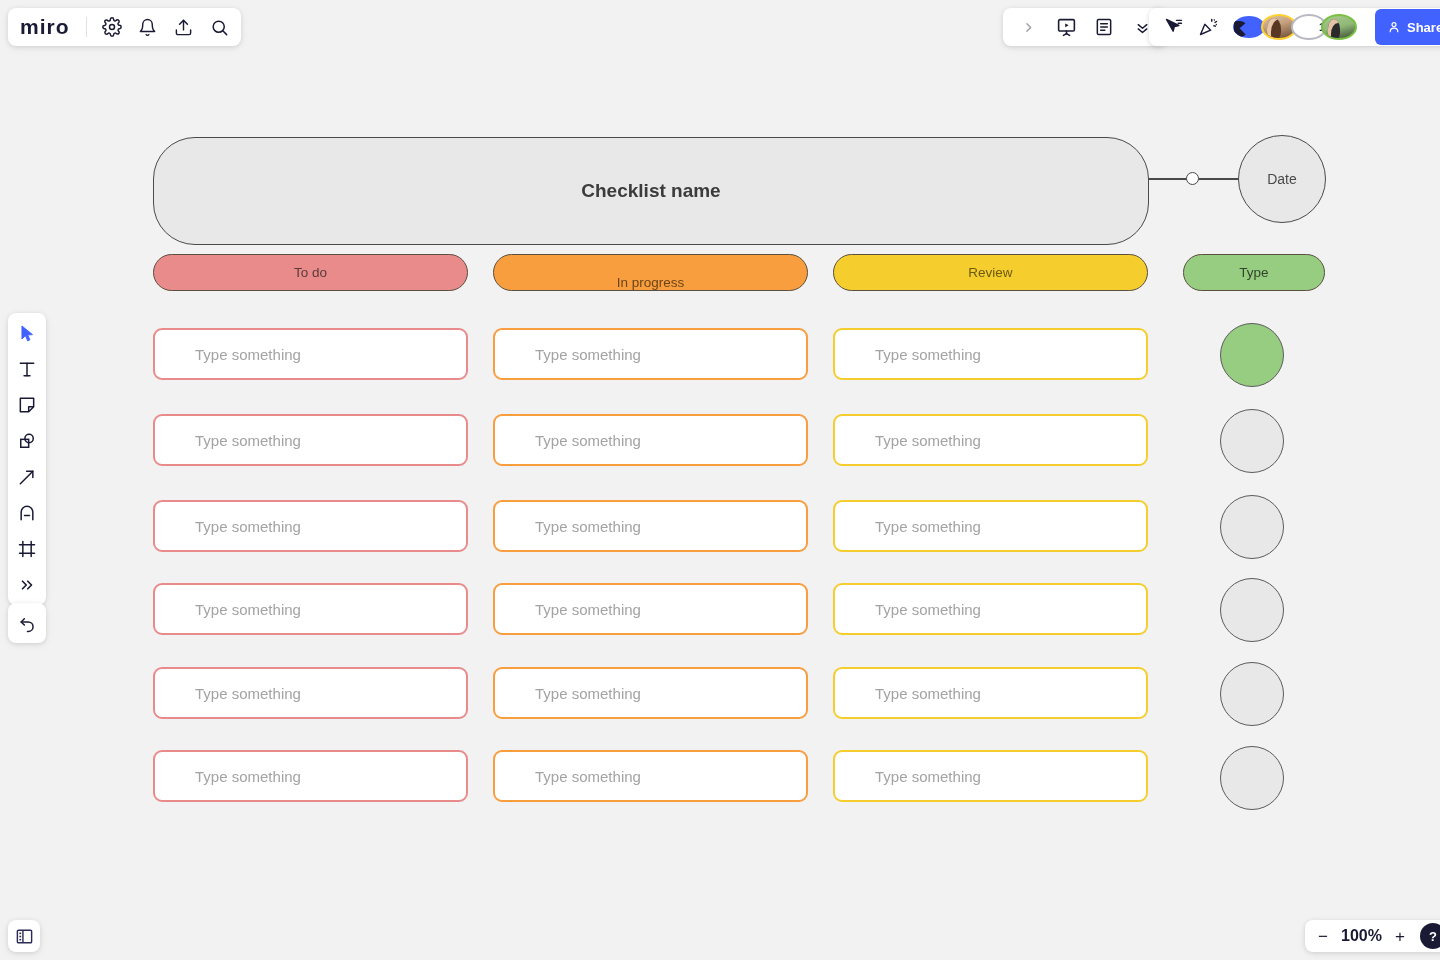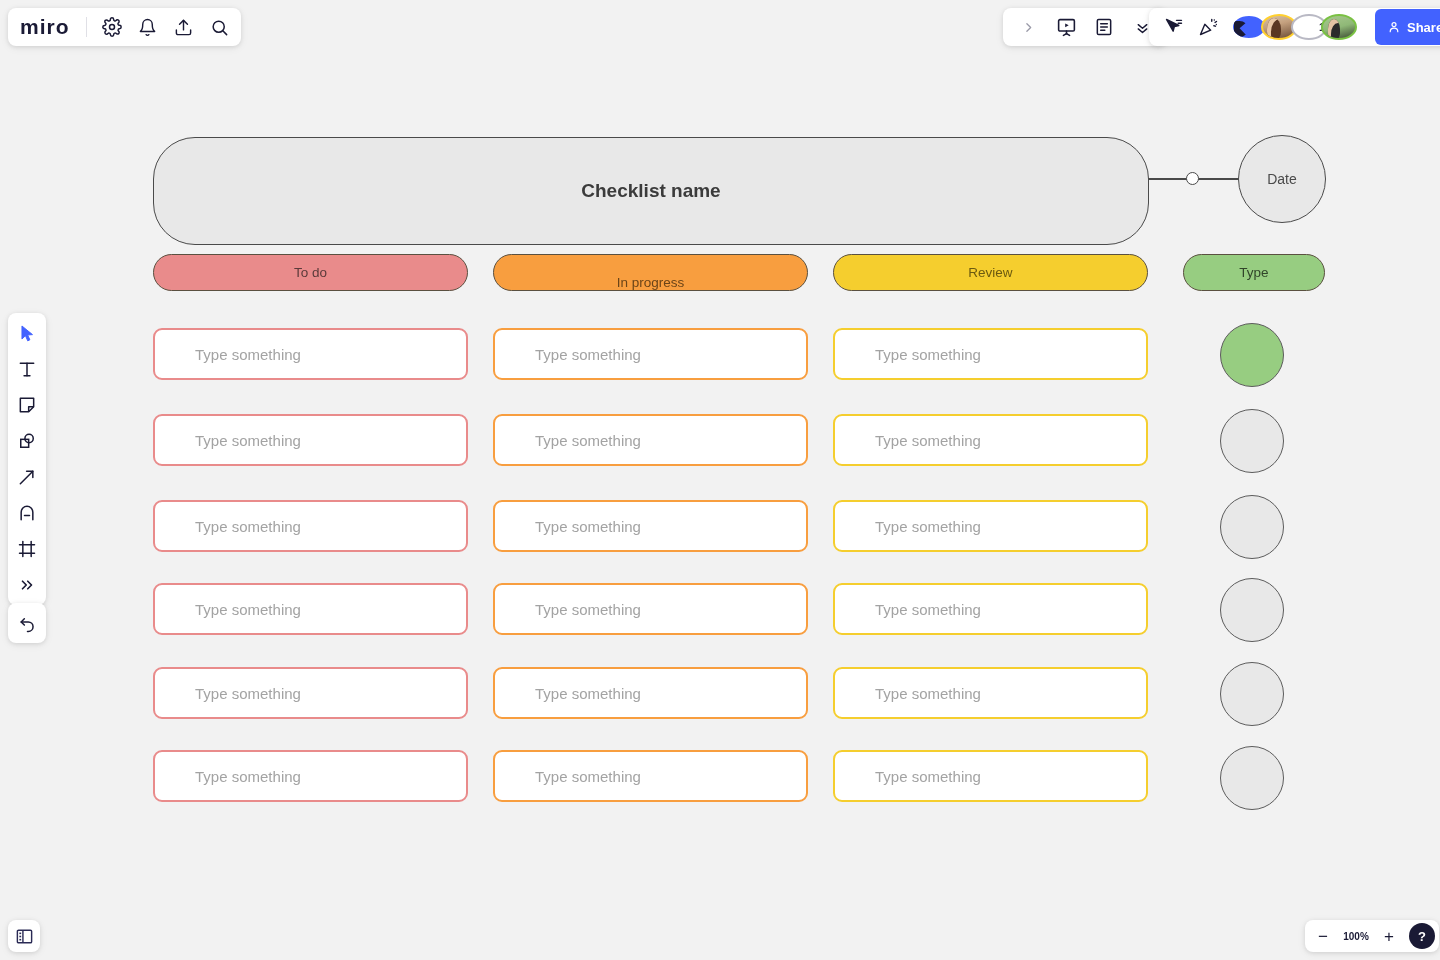--- a/index.html
+++ b/index.html
@@ -83,21 +83,21 @@
     left: 8px; top: 313px; width: 38px;
     flex-direction: column; padding: 8px 0; gap: 12px;
   }
   #undobar { left: 8px; top: 603px; width: 38px; height: 40px; justify-content:center; }
   .lticon { width: 24px; height: 24px; display:flex; align-items:center; justify-content:center; cursor:pointer; }
 
   
   #panel-toggle { left: 8px; top: 920px; width: 32px; height: 32px; justify-content:center; }
   #zoombar { left: 1305px; top: 920px; height: 32px; padding: 0 4px 0 10px; gap: 10px; }
   .zbtn { font-size: 17px; color:#1a1a35; cursor:pointer; width:16px; text-align:center; line-height:1; user-select:none; }
-  .zval { font-size: 10px; color:#1a1a35; font-weight:600; min-width: 30px; text-align:center; }
+  .zval { font-size: 16px; color:#1a1a35; font-weight:600; min-width: 30px; text-align:center; }
   .help {
     width: 26px; height: 26px; border-radius:50%; background:#1a1a35; color:#fff;
     display:flex; align-items:center; justify-content:center;
     font-size: 13px; font-weight:700; cursor:pointer; margin-left: 2px;
   }
 
   
   #board { position:absolute; left:0; top:0; width:1440px; height:960px; }
 
   .header-pill {

